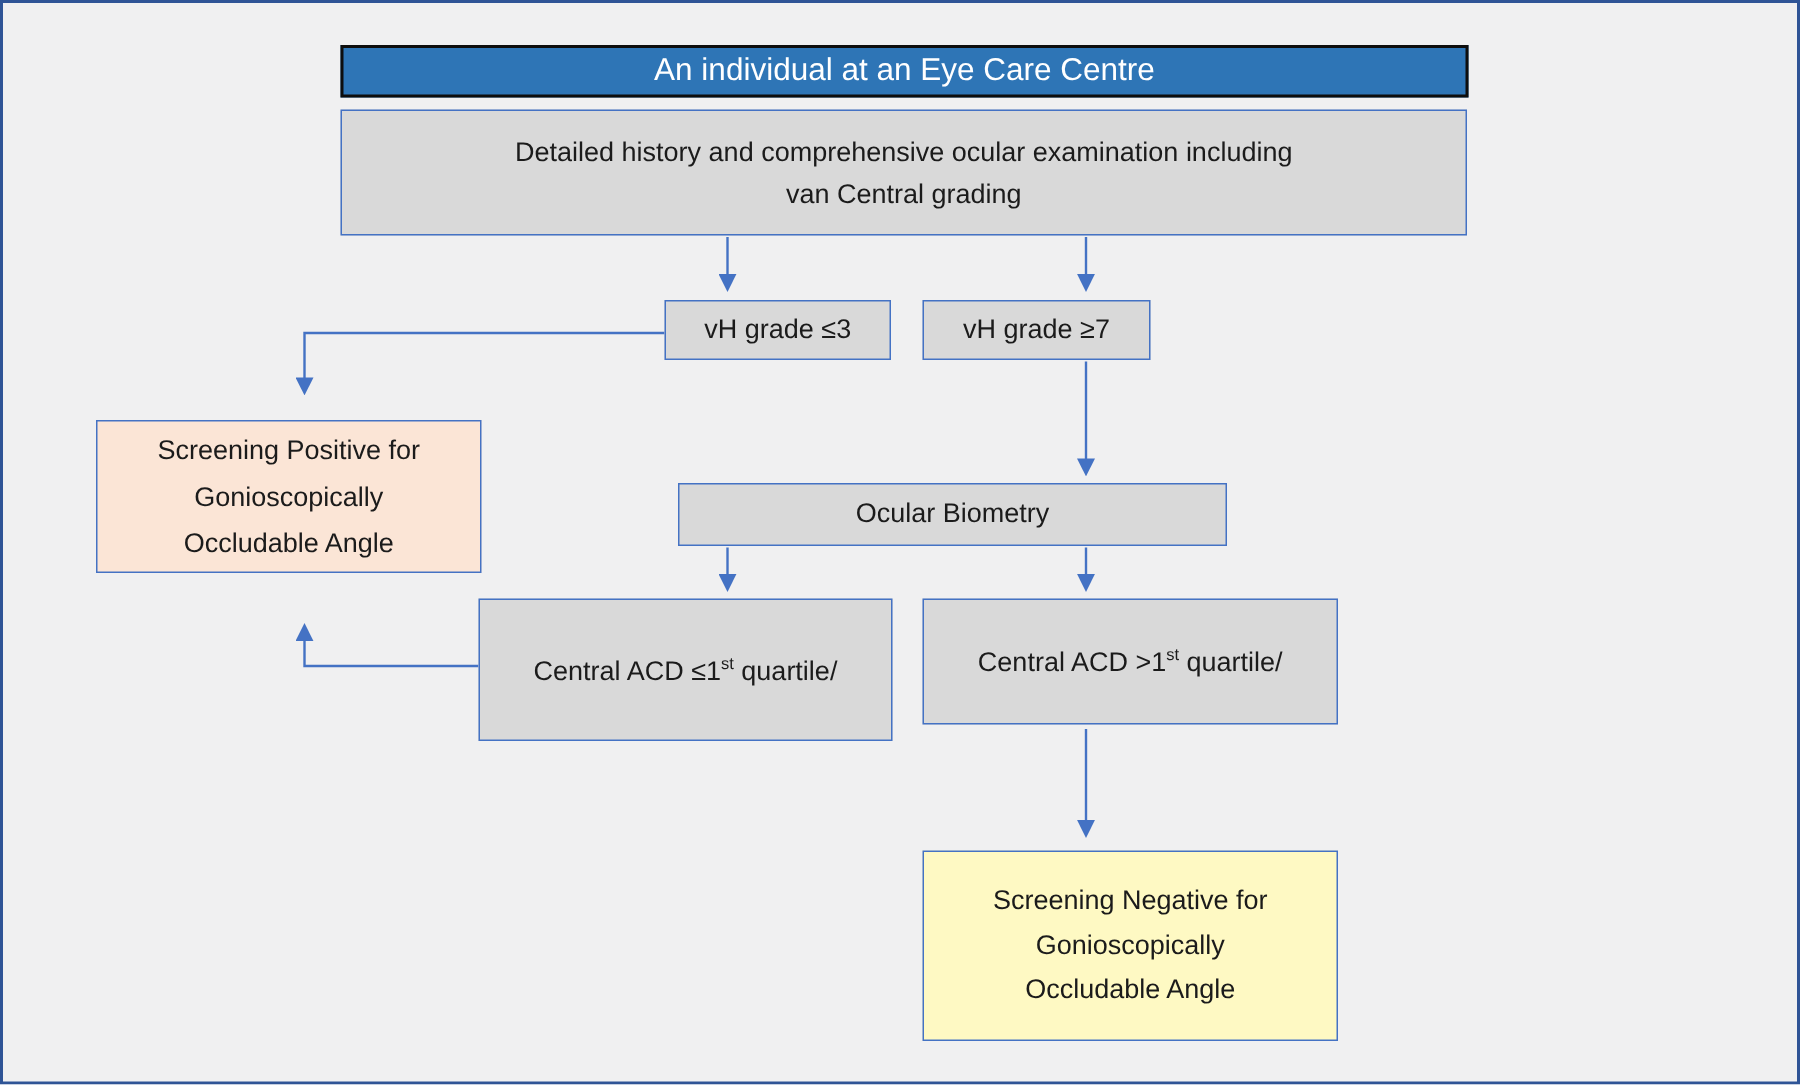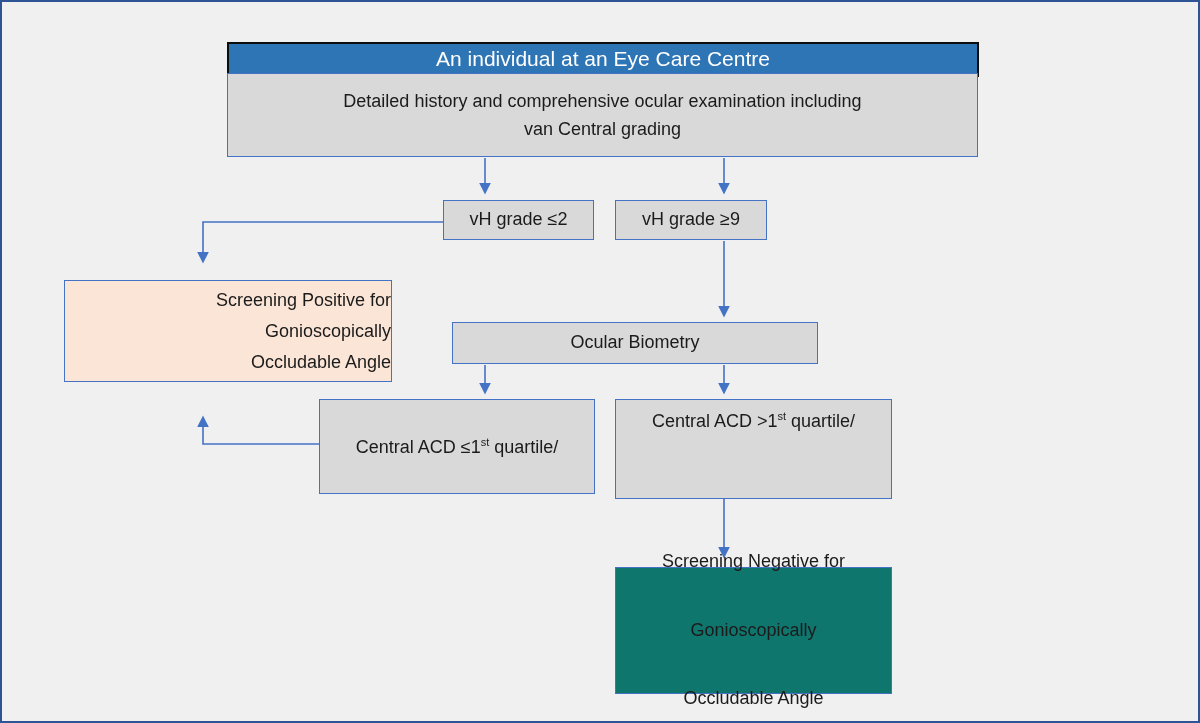--- a/index.html
+++ b/index.html
@@ -34,39 +34,37 @@
   }
   .process {
     background: #D9D9D9;
     border: 1.6px solid #4472C4;
   }
   .header-node {
     background: #2E75B6;
     border: 2.2px solid #0D0D0D;
     color: #FFFFFF;
     font-size: 21px;
-    margin-top: 12px;
   }
   .positive-node {
     background: #FBE5D6;
     border: 1.6px solid #4472C4;
   }
   .negative-node {
-    background: #0f766e;
+    background: #fef9c3;
     border: 1.6px solid #4472C4;
-    gap: 39px;
   }
   .n-header   { left: 225px; top: 28px;  width: 752px; height: 35px; }
   .n-detail   { left: 225px; top: 71px;  width: 751px; height: 84px; line-height: 28px; text-align: center; }
   .n-vh-low   { left: 441px; top: 198px; width: 151px; height: 40px; }
   .n-vh-high  { left: 613px; top: 198px; width: 152px; height: 40px; }
-  .n-pos      { left: 62px;  top: 278px; width: 328px; height: 102px; line-height: 31px; align-items: flex-end; }
+  .n-pos      { left: 62px;  top: 278px; width: 257px; height: 102px; line-height: 31px; }
   .n-bio      { left: 450px; top: 320px; width: 366px; height: 42px; }
   .n-acd-low  { left: 317px; top: 397px; width: 276px; height: 95px; line-height: 42px; }
-  .n-acd-high { left: 613px; top: 397px; width: 277px; height: 100px; line-height: 42px; justify-content: space-between; }
+  .n-acd-high { left: 613px; top: 397px; width: 277px; height: 84px; line-height: 42px; }
   .n-neg      { left: 613px; top: 565px; width: 277px; height: 127px; line-height: 29.5px; }
   .node sup {
     font-size: 11px;
     line-height: 0;
     vertical-align: super;
   }
   .edge {
     stroke: #4472C4;
     stroke-width: 1.6;
     fill: none;
@@ -96,25 +94,25 @@
   <div class="node header-node n-header">
     <span>An individual at an Eye Care Centre</span>
   </div>
 
   <div class="node process n-detail">
     <div>Detailed history and comprehensive ocular examination including</div>
     <div>van Central grading</div>
   </div>
 
   <div class="node process n-vh-low">
-    <span>vH grade ≤2</span>
+    <span>vH grade ≤3</span>
   </div>
 
   <div class="node process n-vh-high">
-    <span>vH grade ≥9</span>
+    <span>vH grade ≥7</span>
   </div>
 
   <div class="node positive-node n-pos">
     <div>Screening Positive for</div>
     <div>Gonioscopically</div>
     <div>Occludable Angle</div>
   </div>
 
   <div class="node process n-bio">
     <span>Ocular Biometry</span>

